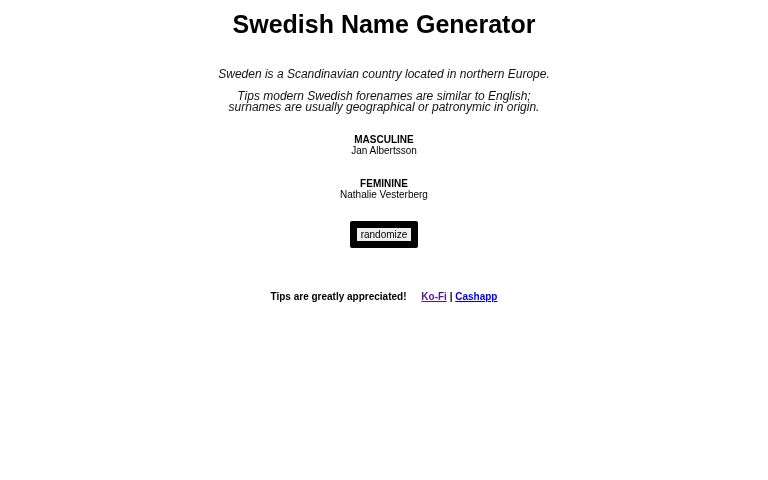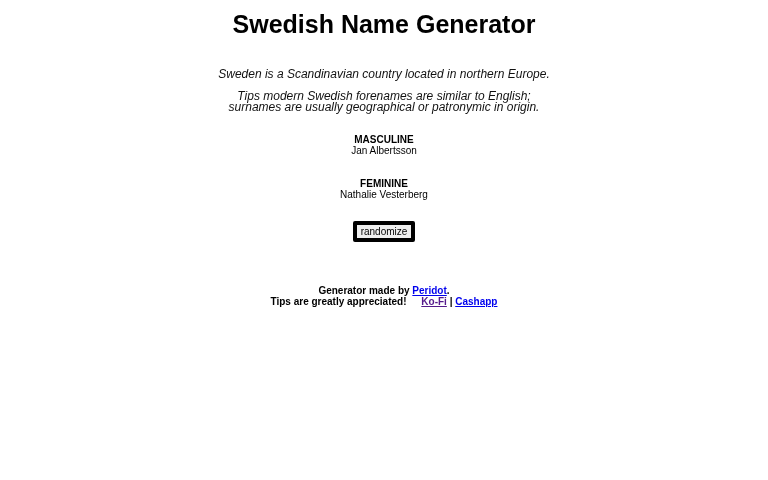--- a/index.html
+++ b/index.html
@@ -41,21 +41,21 @@
     .section-masc { margin-top: 21px; }
     .section-fem { margin-top: 22px; }
     .section .heading { font-weight: bold; }
     .section .surname { font-weight: normal; }
     .btn-wrap { margin-top: 21px; }
     button {
       font-family: "Liberation Sans", sans-serif;
       font-size: 10px;
       padding: 1px 4px;
       background: #efefef;
-      border: 4px solid #000000;
+      border: 7px solid #000000;
       border-radius: 2px;
       color: #000;
       line-height: 11px;
     }
     .footer {
       font-size: 10px;
       font-weight: bold;
       line-height: 11px;
       margin-top: 43px;
     }
@@ -92,23 +92,19 @@
       <span class="surname">Vesterberg</span>
     </div>
   </div>
 
   <div class="btn-wrap">
     <button>randomize</button>
   </div>
 
   <div class="footer">
     <div>
-      <span>Generator made by</span>
-      <a href="#" class="link-blue">Peridot</a><span>.</span>
-    </div>
-    <div>
       <span>Tips are greatly appreciated!</span>
       <a href="#" class="link-visited">Ko-Fi</a>
       <span>|</span>
       <a href="#" class="link-blue">Cashapp</a>
     </div>
   </div>
 </div>
 
 </body></html>

